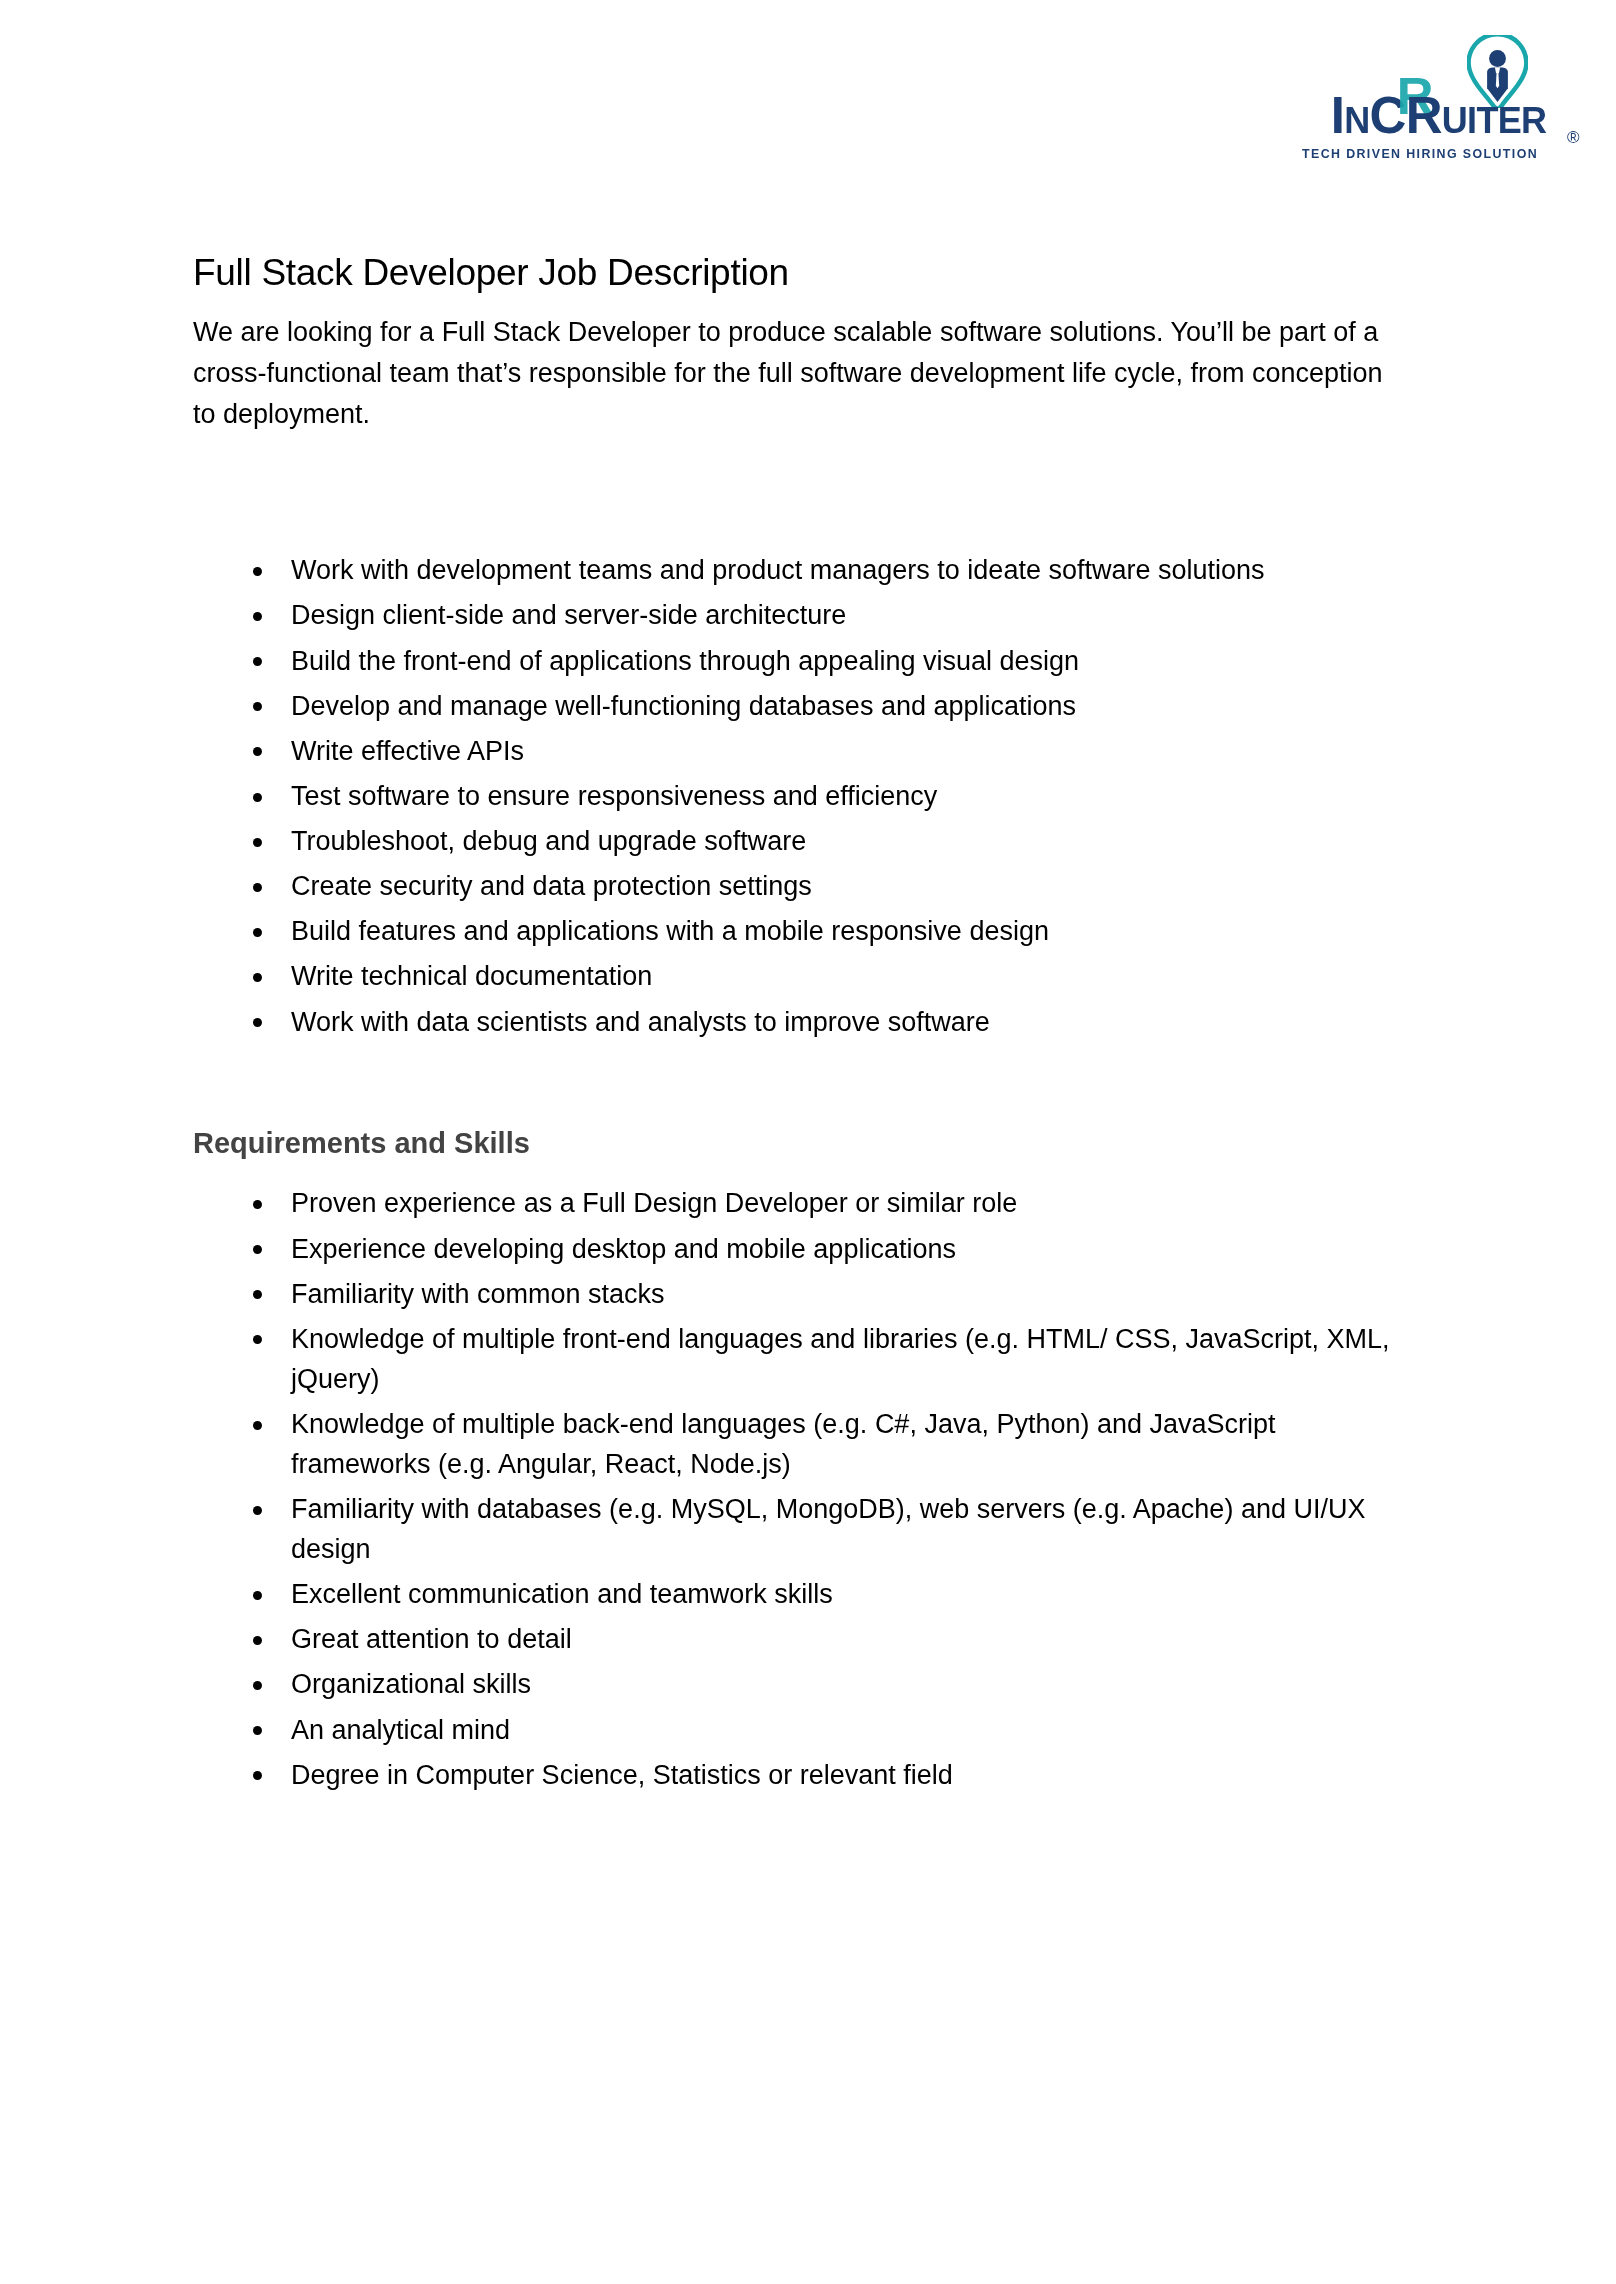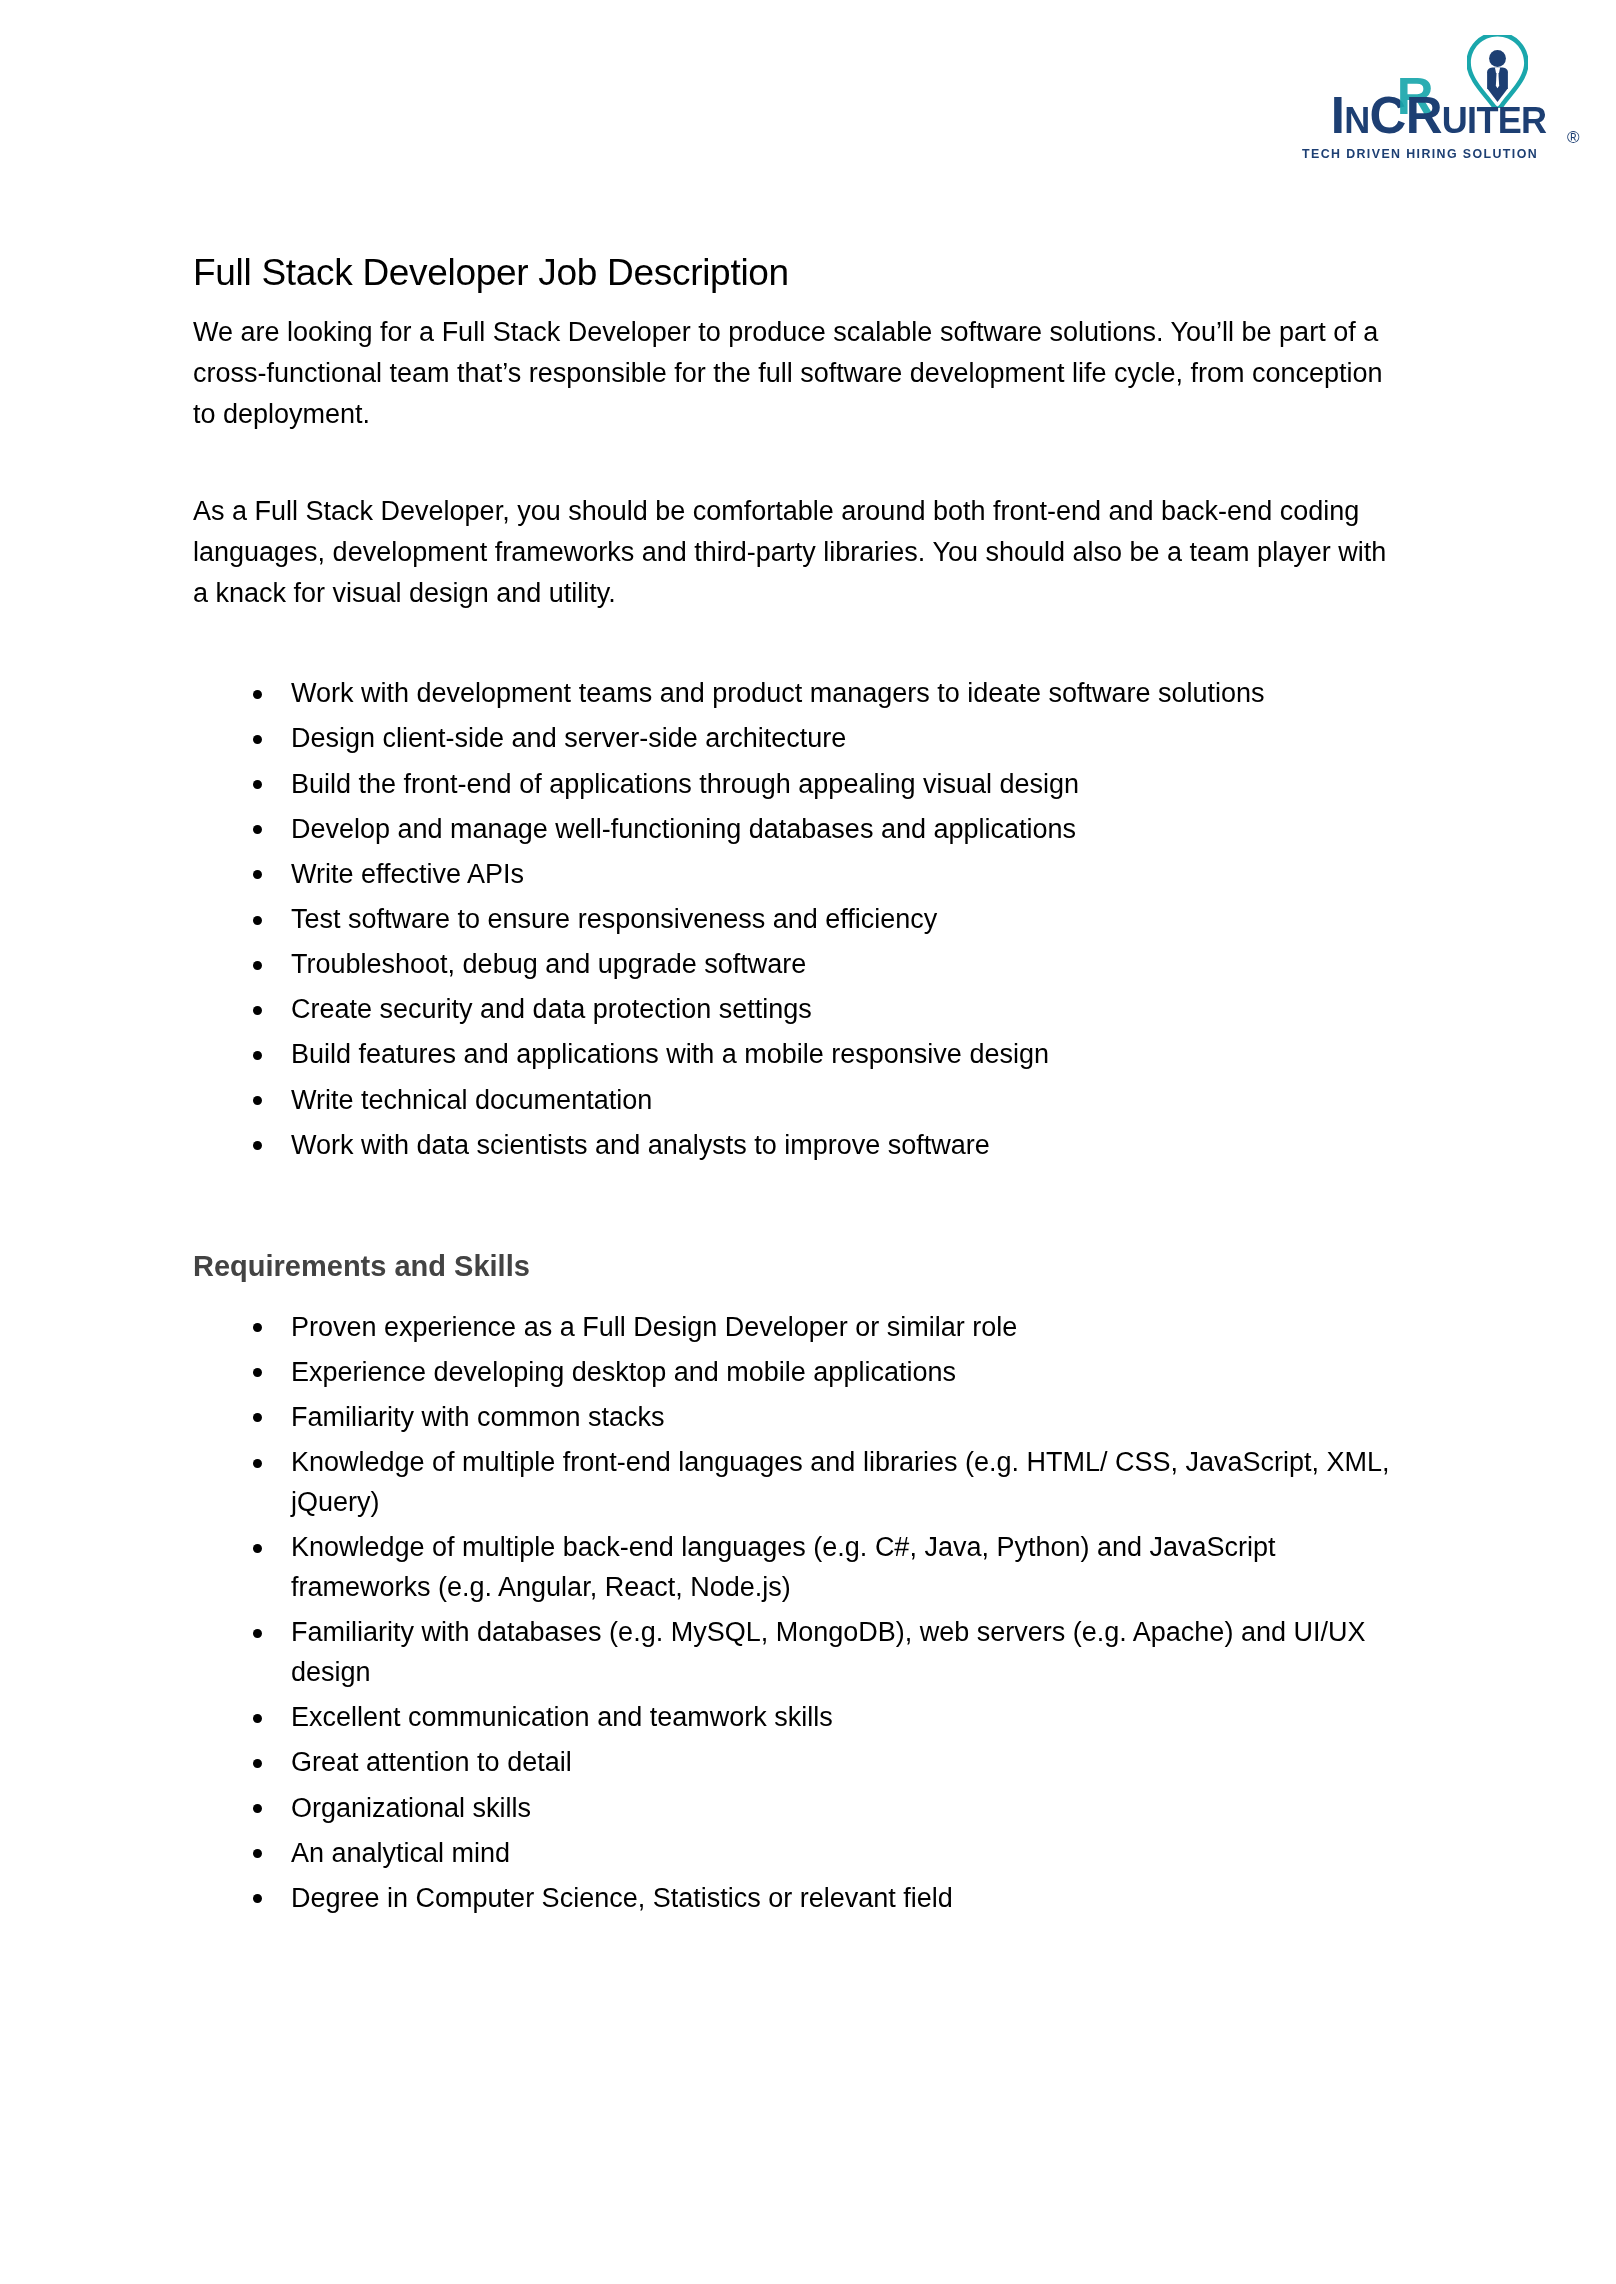--- a/index.html
+++ b/index.html
@@ -183,21 +183,20 @@
   </div>
 
   <div class="doc">
 
     <h1 class="doc-title">Full Stack Developer Job Description</h1>
 
     <p class="para">We are looking for a Full Stack Developer to produce scalable software solutions. You’ll be part of a cross-functional team that’s responsible for the full software development life cycle, from conception to deployment.</p>
 
     <div class="para-gap"></div>
 
-    <p class="para">As a Full Stack Developer, you should be comfortable around both front-end and back-end coding languages, development frameworks and third-party libraries. You should also be a team player with a knack for visual design and utility.</p>
 
     <div class="section-gap"></div>
 
     <ul class="bullets">
       <li><span class="dot"></span><span>Work with development teams and product managers to ideate software solutions</span></li>
       <li><span class="dot"></span><span>Design client-side and server-side architecture</span></li>
       <li><span class="dot"></span><span>Build the front-end of applications through appealing visual design</span></li>
       <li><span class="dot"></span><span>Develop and manage well-functioning databases and applications</span></li>
       <li><span class="dot"></span><span>Write effective APIs</span></li>
       <li><span class="dot"></span><span>Test software to ensure responsiveness and efficiency</span></li>

